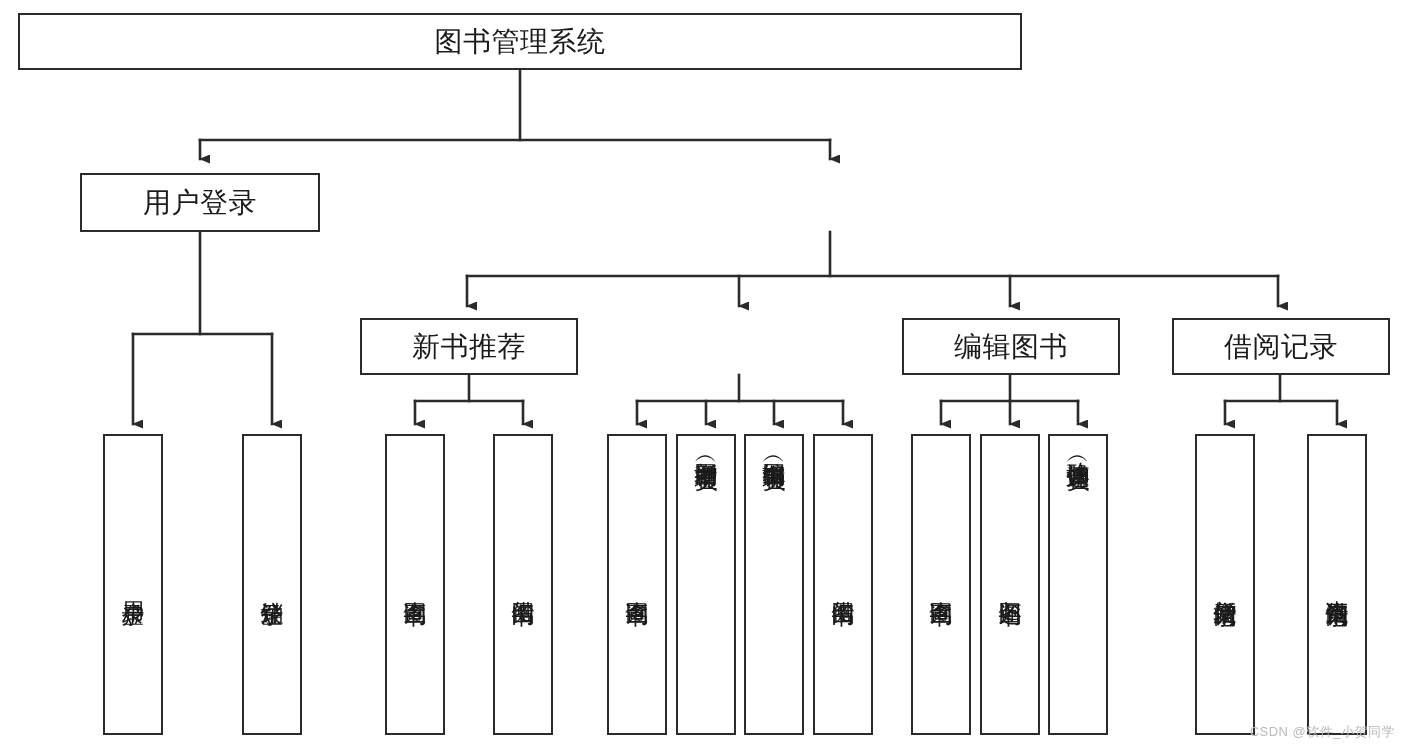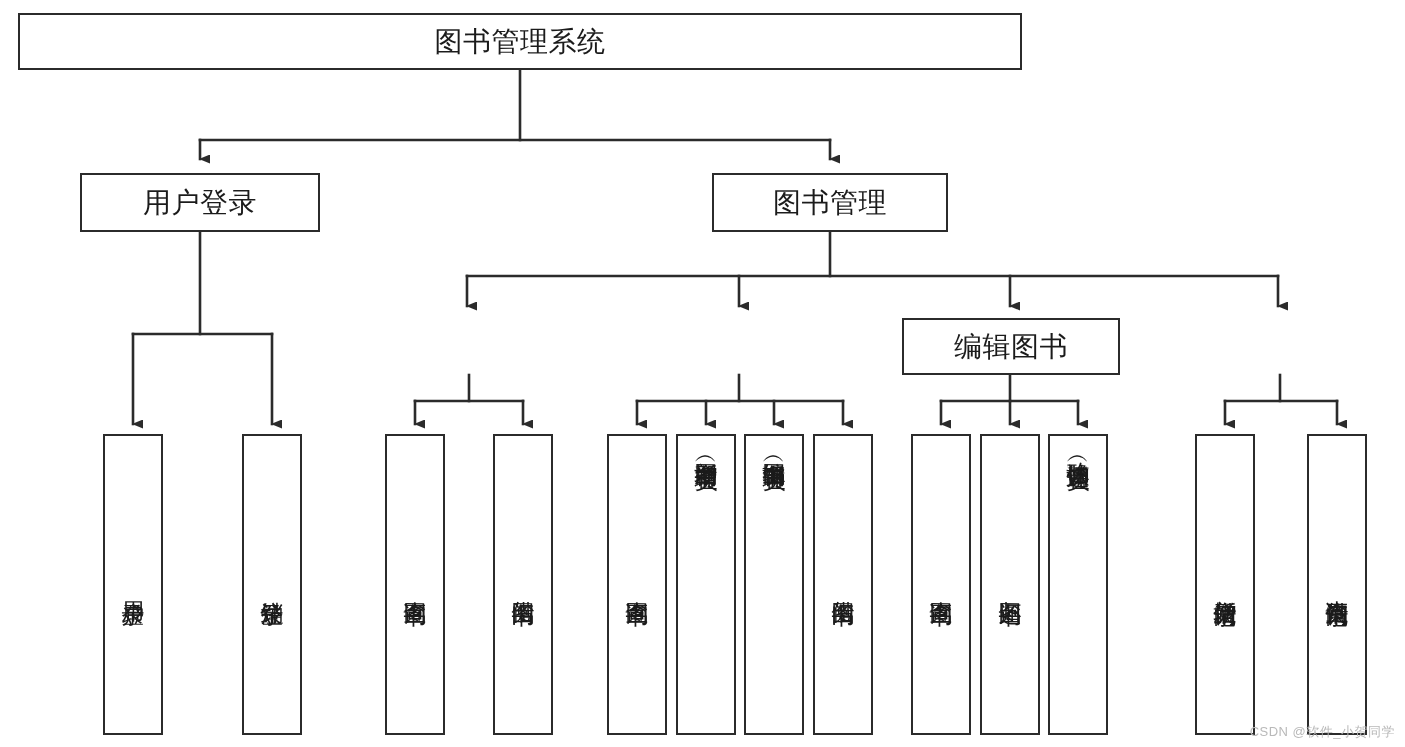--- a/index.html
+++ b/index.html
@@ -130,26 +130,29 @@
     </g>
   </svg>
 
   <div class="node node-root" style="left:18px; top:13px; width:1004px; height:57px;">
     <span class="label">图书管理系统</span>
   </div>
 
   <div class="node node-l2" style="left:80px; top:173px; width:240px; height:59px;">
     <span class="label">用户登录</span>
   </div>
-  <div class="node node-l2" style="left:712px; top:173px; width:236px; height:59px;">
-    <span class="label">图书管理</span>
+
+  <div class="node node-l3" style="left:360px; top:318px; width:218px; height:57px;">
+    <span class="label">新书推荐</span>
   </div>
-
   <div class="node node-l3" style="left:902px; top:318px; width:218px; height:57px;">
     <span class="label">编辑图书</span>
+  </div>
+  <div class="node node-l3" style="left:1172px; top:318px; width:218px; height:57px;">
+    <span class="label">借阅记录</span>
   </div>
 
   <div class="node node-leaf center-text" style="left:103px; top:434px; width:60px; height:301px;">
     <span class="label">用户登录</span>
   </div>
   <div class="node node-leaf center-text" style="left:242px; top:434px; width:60px; height:301px;">
     <span class="label">注销登录</span>
   </div>
 
   <div class="node node-leaf center-text" style="left:385px; top:434px; width:60px; height:301px;">

